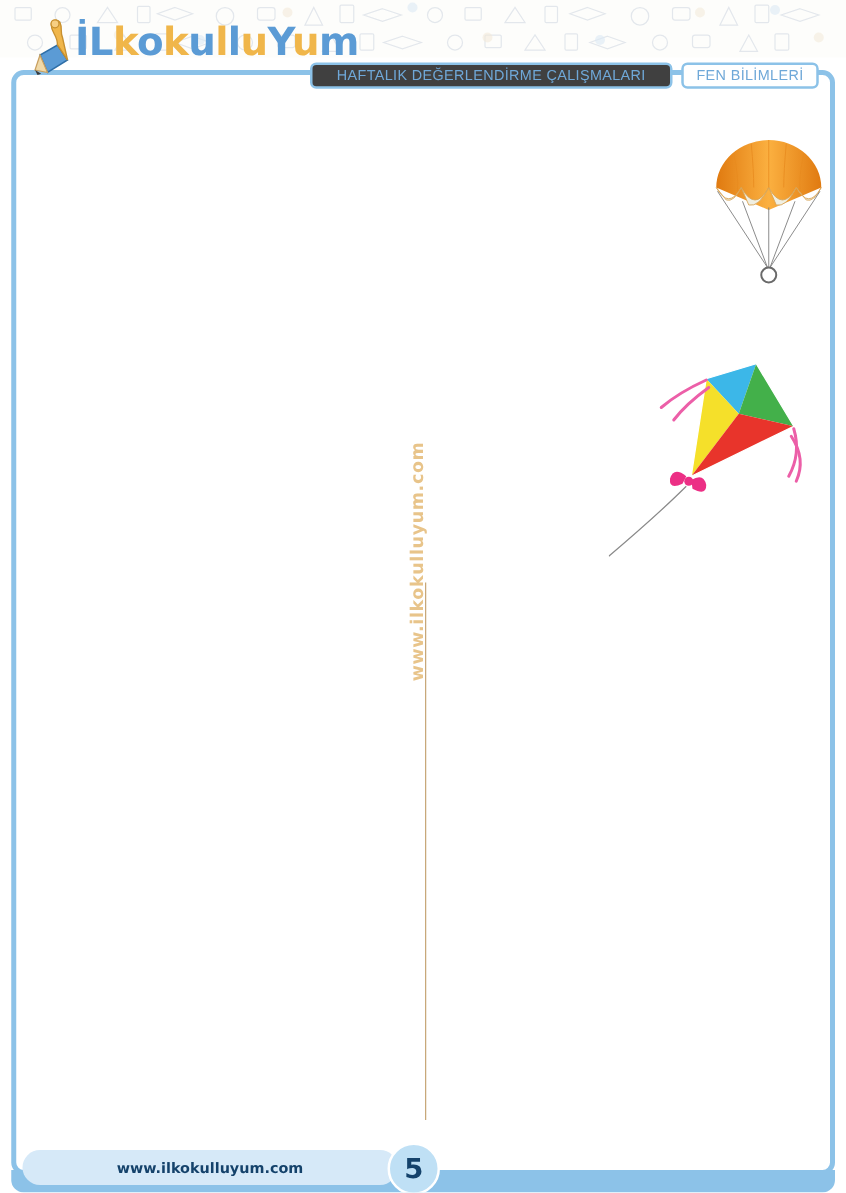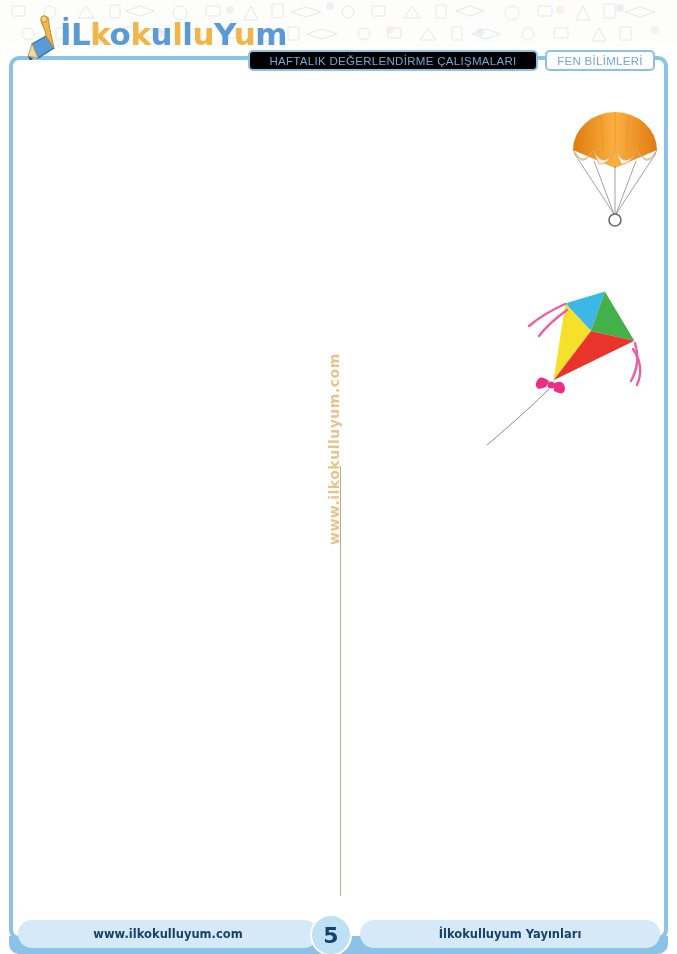--- a/index.html
+++ b/index.html
@@ -49,21 +49,21 @@
     background: #ffffff;
     z-index: 2;
   }
 
   
   #tab-main {
     position: absolute; left: 248px; top: 50px;
     width: 290px; height: 21px;
     border: 2px solid #8cc2e8;
     border-radius: 5px;
-    background: #000000;
+    background: #404040;
     display: flex; align-items: center; justify-content: center;
     color: #6fa8d8;
     font-size: 11.5px;
     letter-spacing: 0.3px;
     z-index: 7;
     font-family: "Liberation Sans", sans-serif;
   }
   #tab-sub {
     position: absolute; left: 545px; top: 50px;
     width: 110px; height: 21px;
@@ -512,16 +512,15 @@
     <div class="ans-col" style="left:212px;">
       <div class="ans-head">SU KAT.</div>
       <div class="dots">.................</div>
       <div class="dots dots2">.................</div>
     </div>
   </div>
 
   <div id="footer">
     <div class="f-pill" id="f-left">www.ilkokulluyum.com</div>
     <div id="f-page">5</div>
-    <div class="f-pill" id="f-right">İlkokulluyum Yayınları</div>
   </div>
 
 </div>
 
 </body></html>

